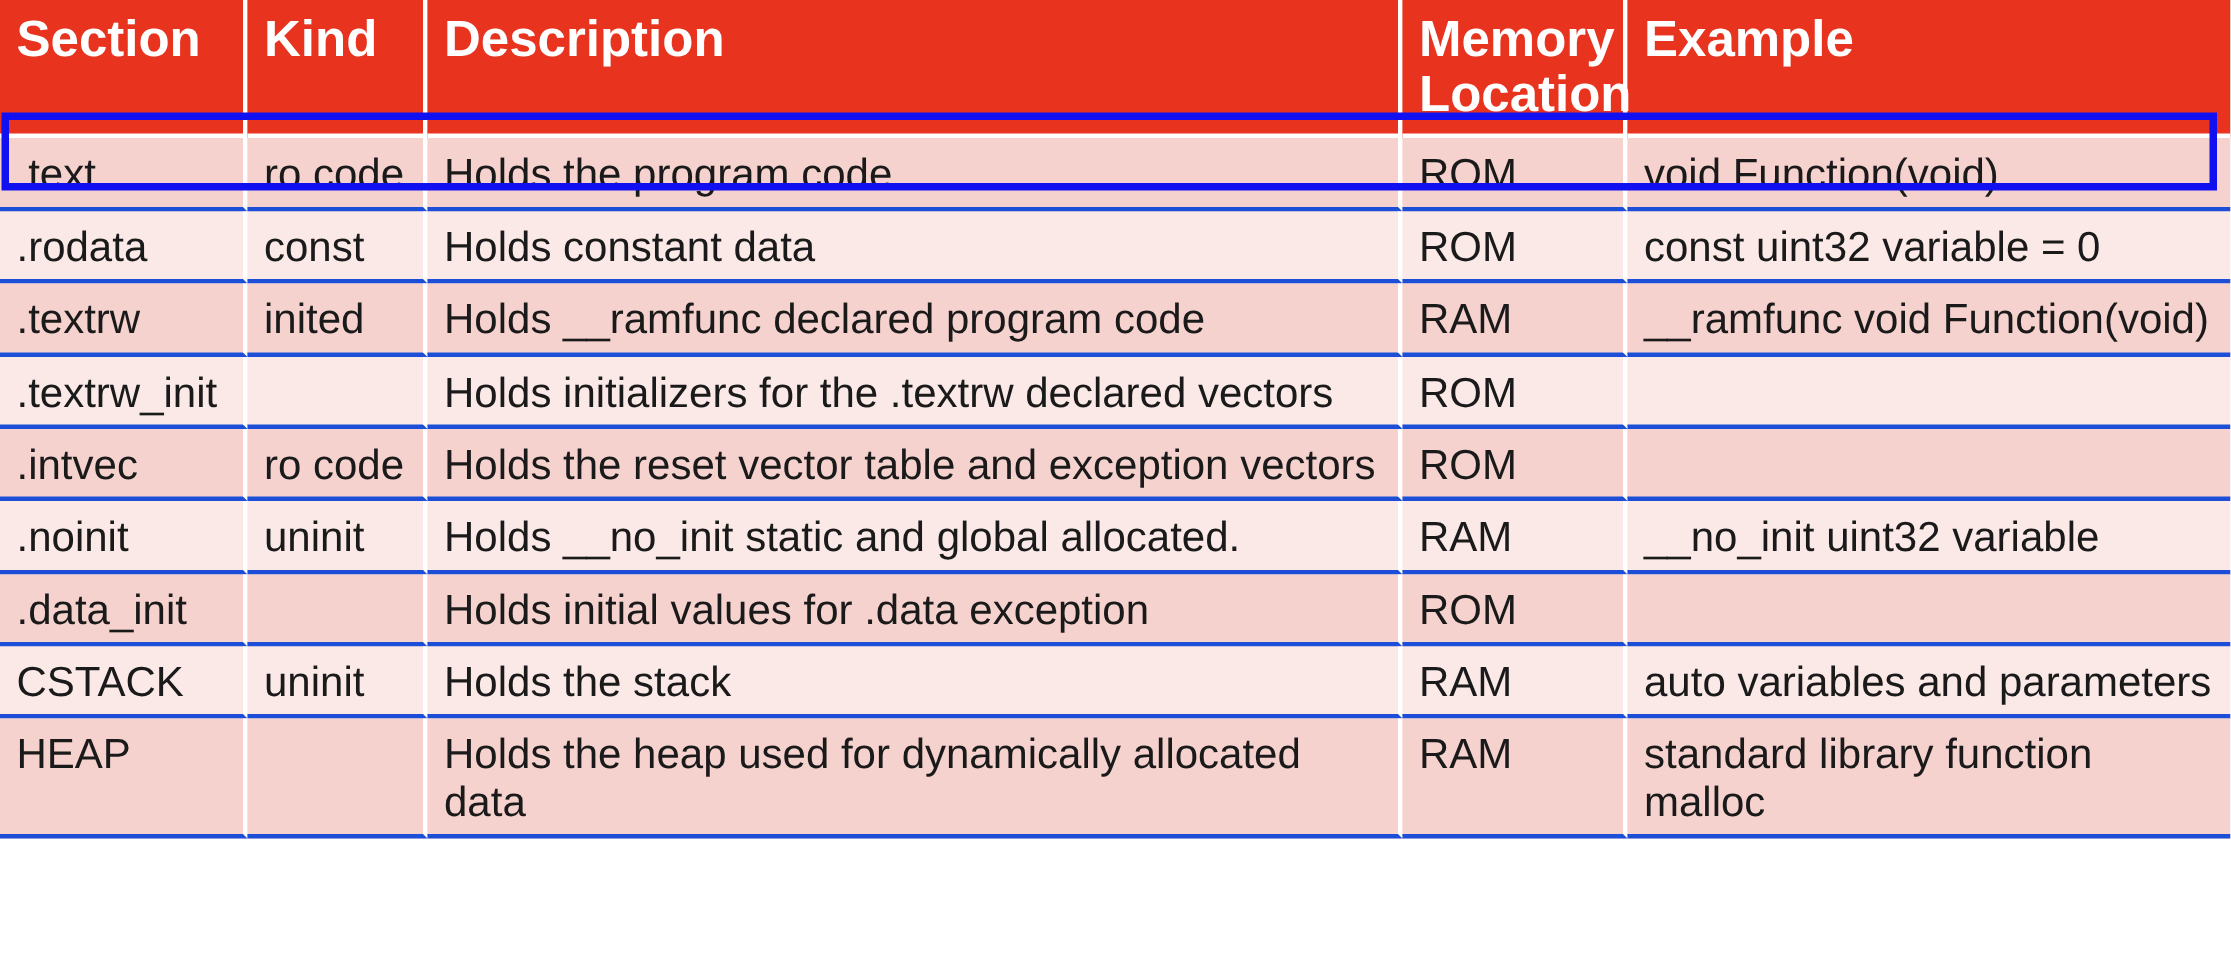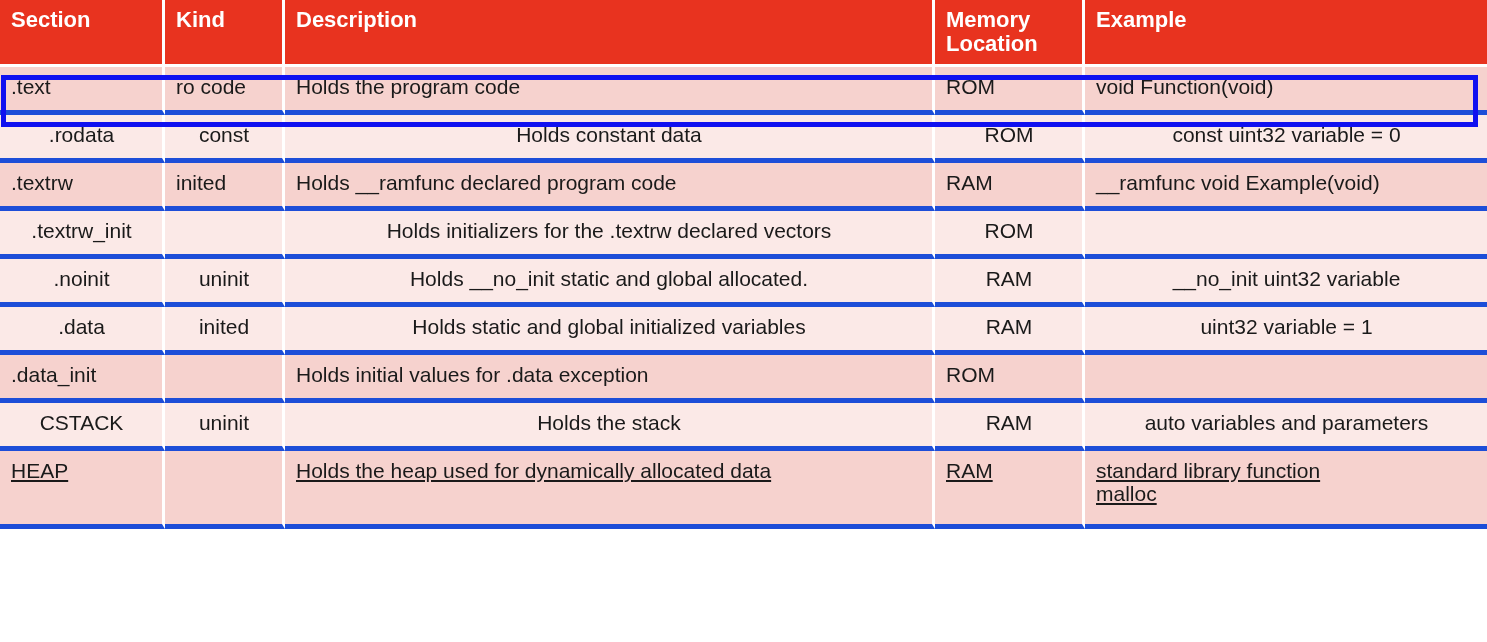--- a/index.html
+++ b/index.html
@@ -32,51 +32,51 @@
   
   col.c-section  { width: 165px; }
   col.c-kind     { width: 120px; }
   col.c-desc     { width: 650px; }
   col.c-mem      { width: 150px; }
   col.c-example  { width: 402px; }
 
   thead th {
     background: #E8331F;
     color: #ffffff;
-    font-size: 22px;
+    font-size: 34px;
     font-weight: bold;
     text-align: left;
     vertical-align: top;
     padding: 8px 10px 8px 11px;
     height: 60px;
     line-height: 1.08;
     border-right: 3px solid #ffffff;
     border-bottom: 3px solid #ffffff;
     box-sizing: border-box;
   }
   thead th:last-child { border-right: none; margin-left: 16px; }
 
   tbody td {
-    font-size: 21px;
+    font-size: 28px;
     color: #1a1a1a;
     text-align: left;
     vertical-align: top;
     padding: 8px 10px 6px 11px;
     line-height: 1.12;
     border-right: 3px solid #ffffff;
-    border-bottom: 5px solid #1d4ed8;
+    border-bottom: 3px solid #1d4ed8;
     box-sizing: border-box;
     white-space: pre-line;
   }
   tbody td:last-child { border-right: none; }
 
-  tbody tr.row-light td { background: #FBE9E7; text-align: center; }
+  tbody tr.row-light td { background: #FBE9E7; }
   tbody tr.row-dark  td { background: #F6D2CE; }
 
-  tbody tr.row-tall td { height: 78px; text-decoration: underline; }
+  tbody tr.row-tall td { height: 78px; }
   tbody tr td { height: 48px; }
 
   
   #highlight-box {
     position: absolute;
     left: 1px;
     top: 75px;
     width: 1477px;
     height: 52px;
     border: 5px solid #1010F0;
@@ -123,48 +123,48 @@
         <td>Holds constant data</td>
         <td>ROM</td>
         <td>const uint32 variable = 0</td>
       </tr>
 
       <tr class="row-dark">
         <td>.textrw</td>
         <td>inited</td>
         <td>Holds __ramfunc declared program code</td>
         <td>RAM</td>
-        <td>__ramfunc void Example(void)</td>
+        <td>__ramfunc void Function(void)</td>
       </tr>
 
       <tr class="row-light">
         <td>.textrw_init</td>
         <td></td>
         <td>Holds initializers for the .textrw declared vectors</td>
         <td>ROM</td>
         <td></td>
       </tr>
 
+      <tr class="row-dark">
+        <td>.intvec</td>
+        <td>ro code</td>
+        <td>Holds the reset vector table and exception vectors</td>
+        <td>ROM</td>
+        <td></td>
+      </tr>
 
       <tr class="row-light">
         <td>.noinit</td>
         <td>uninit</td>
         <td>Holds __no_init static and global allocated.</td>
         <td>RAM</td>
         <td>__no_init uint32 variable</td>
       </tr>
 
 
-      <tr class="row-light">
-        <td>.data</td>
-        <td>inited</td>
-        <td>Holds static and global initialized variables</td>
-        <td>RAM</td>
-        <td>uint32 variable = 1</td>
-      </tr>
 
       <tr class="row-dark">
         <td>.data_init</td>
         <td></td>
         <td>Holds initial values for .data exception</td>
         <td>ROM</td>
         <td></td>
       </tr>
 
       <tr class="row-light">

